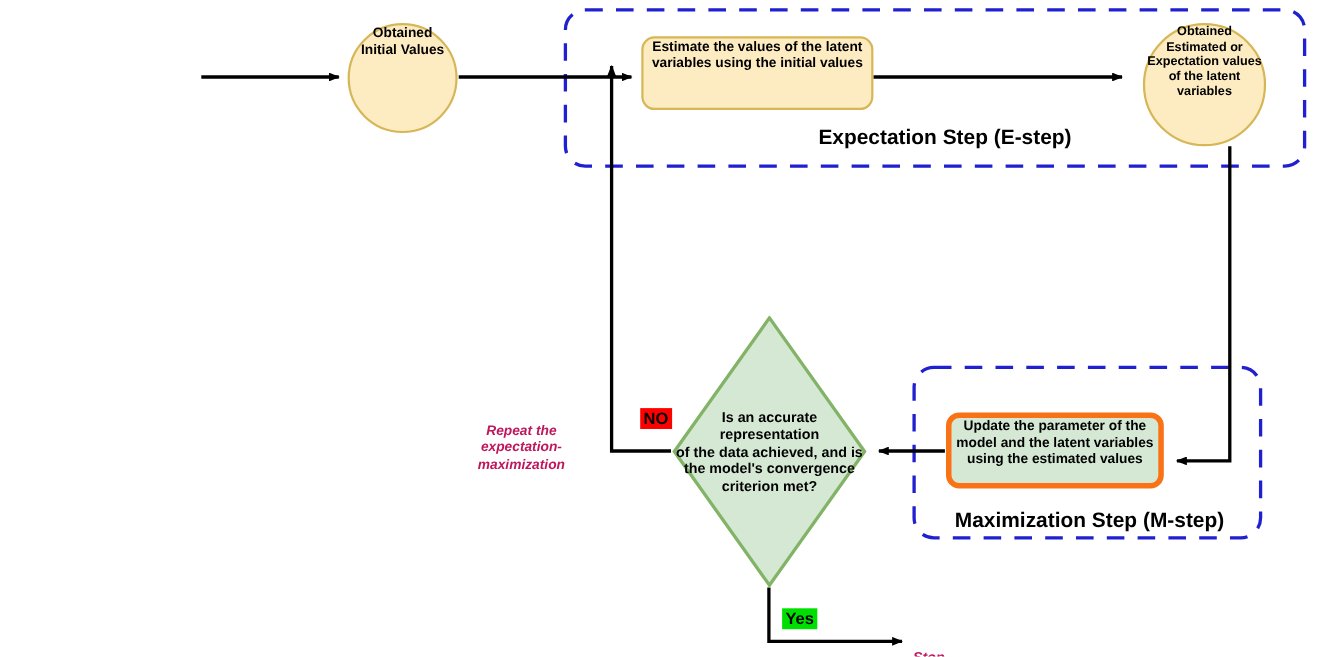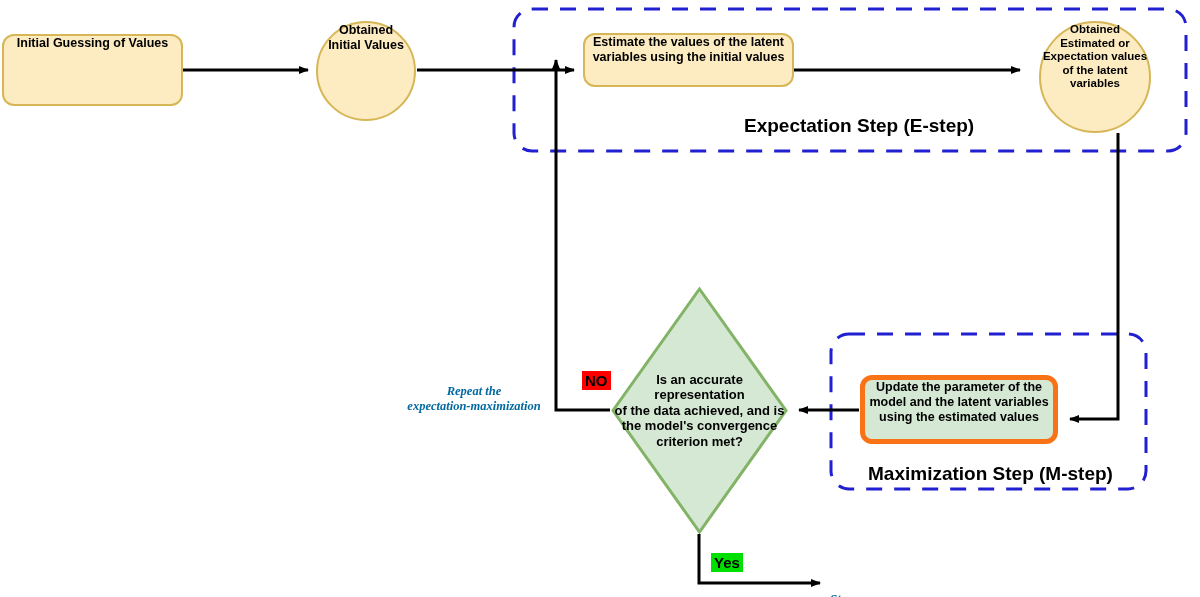--- a/index.html
+++ b/index.html
@@ -44,22 +44,21 @@
     position: absolute;
     font-weight: bold;
     color: #000000;
     white-space: nowrap;
     z-index: 3;
   }
   .edge-label {
     position: absolute;
     z-index: 4;
     white-space: pre-line;
-    color: #0369a1;
-    font-family: Liberation Serif, serif;
+    color: #be185d;
   }
   .badge {
     position: absolute;
     z-index: 4;
     font-weight: bold;
     line-height: 1;
     padding: 2px 3px;
     white-space: nowrap;
   }
   .diamond-wrap {
@@ -105,32 +104,28 @@
 
     <path d="M1118,133 L1118,419 L1070,419" fill="none" stroke="#000" stroke-width="3" marker-end="url(#arrow)"></path>
 
     <path d="M859,410 L799,410" fill="none" stroke="#000" stroke-width="3" marker-end="url(#arrow)"></path>
 
     <path d="M610,410 L556,410 L556,60" fill="none" stroke="#000" stroke-width="3" marker-end="url(#arrow)"></path>
 
     <path d="M699,534 L699,583 L820,583" fill="none" stroke="#000" stroke-width="3" marker-end="url(#arrow)"></path>
   </svg>
 
-  <div class="node rrect" style="left:2px; top:34px; width:181px; height:72px;
-              background:#fdecc2; border:2px solid #d6b656; font-size:12.5px;">
-    <span>Initial Guessing of Values</span>
-  </div>
 
   <div class="node circle" style="left:316px; top:21px; width:100px; height:100px;
               background:#fdecc2; border:2px solid #d6b656; font-size:12.5px;">
     <span>Obtained
 Initial Values</span>
   </div>
 
-  <div class="node rrect" style="left:583px; top:33px; width:211px; height:54px;
+  <div class="node rrect" style="left:583px; top:33px; width:211px; height:67px;
               background:#fdecc2; border:2px solid #d6b656; font-size:12.5px;">
     <span>Estimate the values of the latent
 variables using the initial values</span>
   </div>
 
   <div class="node circle" style="left:1039px; top:21px; width:112px; height:112px;
               background:#fdecc2; border:2px solid #d6b656; font-size:11.5px;">
     <span>Obtained
 Estimated or
 Expectation values

